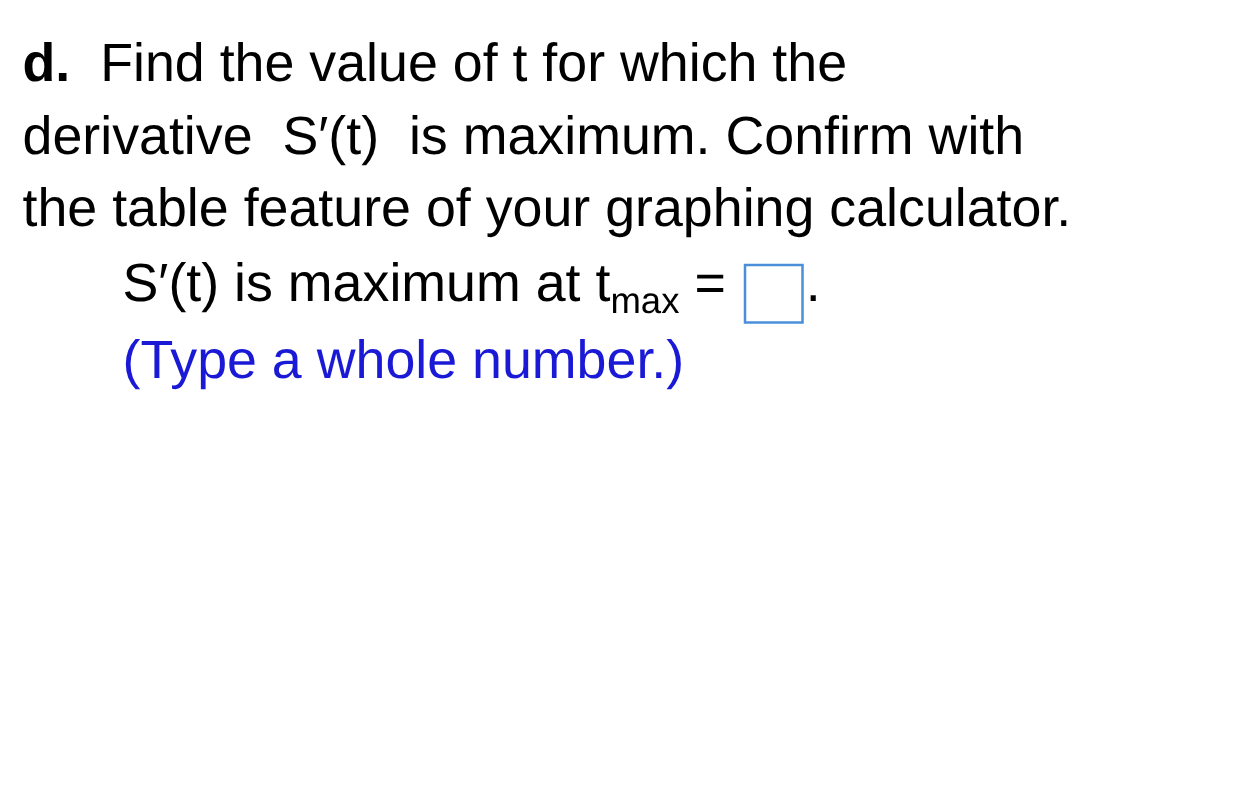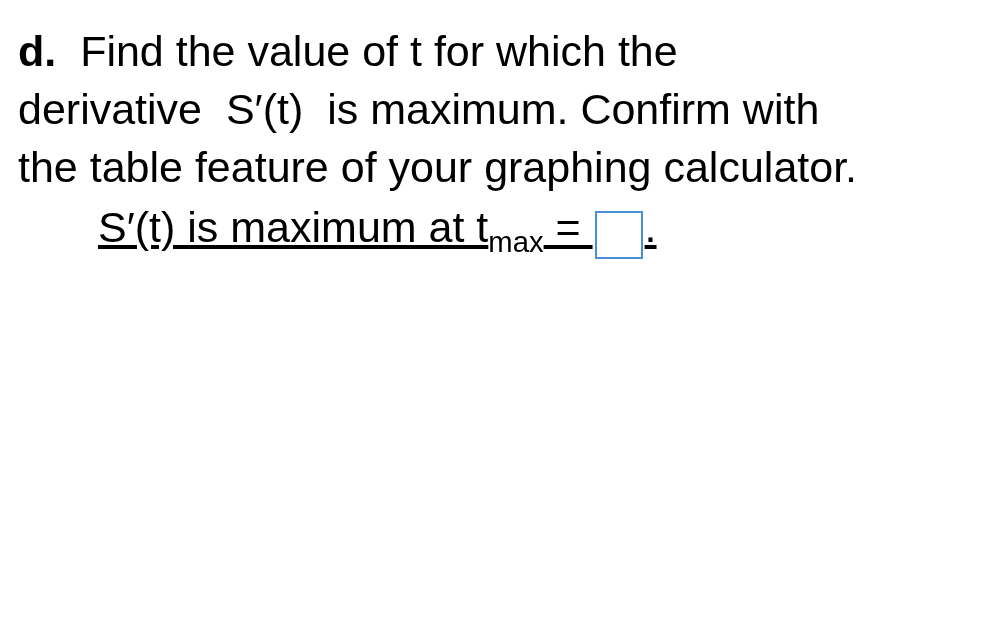--- a/index.html
+++ b/index.html
@@ -20,21 +20,20 @@
   }
   .bold {
     font-weight: bold;
   }
   .part-label::after {
     content: "\00a0\00a0";
   }
   .answer-line {
     margin-top: 2px;
     padding-left: 80px;
-    text-decoration: underline;
   }
   .sub {
     font-size: 0.68em;
     vertical-align: sub;
     line-height: 0;
   }
   .answer-box {
     display: inline-block;
     width: 48px;
     height: 48px;
@@ -57,13 +56,14 @@
 
 <div class="page">
   <div class="para1">
     <span class="bold part-label">d.</span><span>Find the value of t for which the derivative&nbsp; S′(t)&nbsp; is maximum. Confirm with the table feature of your graphing calculator.</span>
   </div>
 
   <div class="answer-line">
     <span>S′(t) is maximum at t</span><span class="sub">max</span><span> = </span><input type="text" class="answer-box" value="" style=""><span>.</span>
   </div>
 
+  <div class="hint-line">(Type a whole number.)</div>
 </div>
 
 </body></html>

